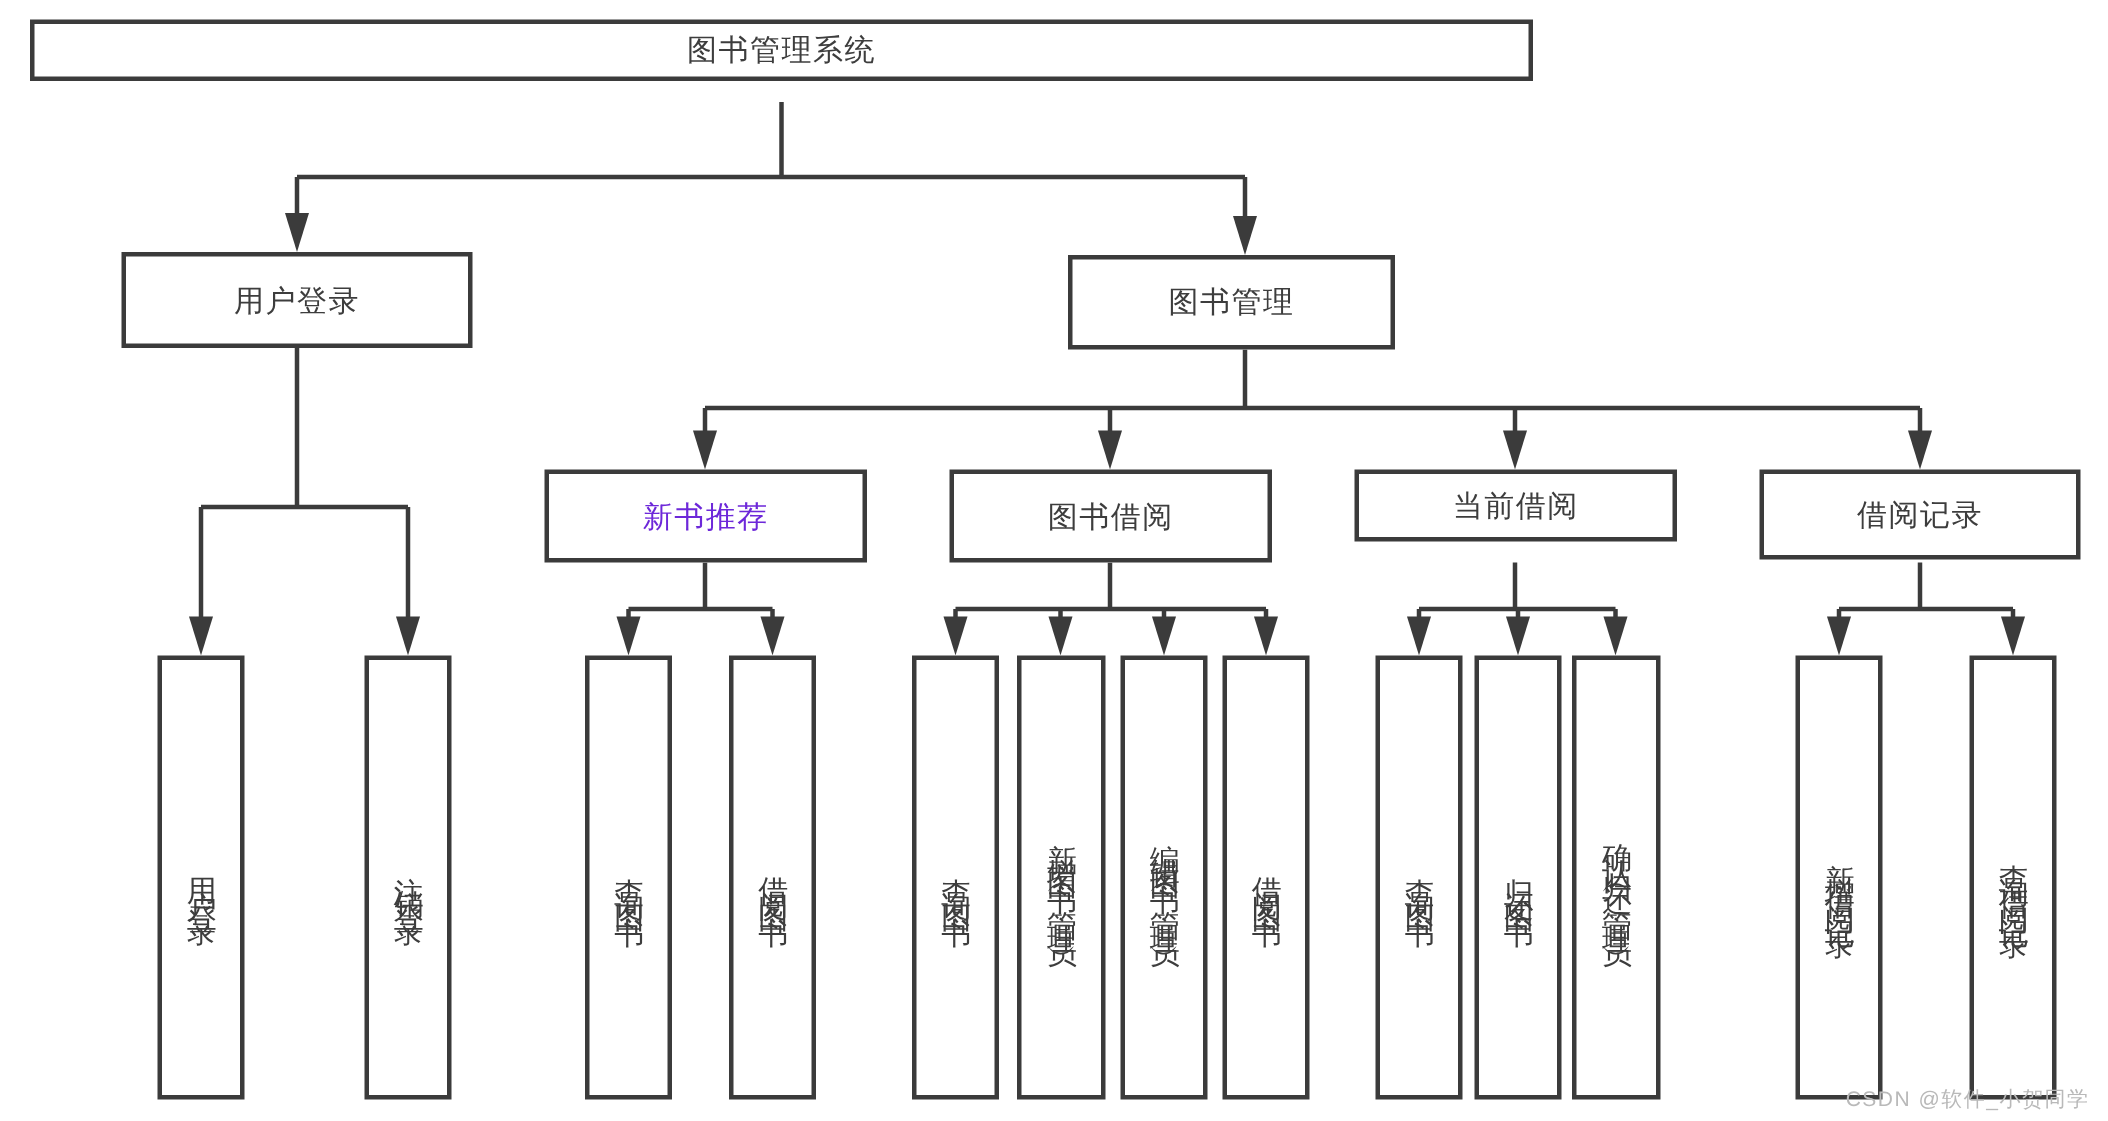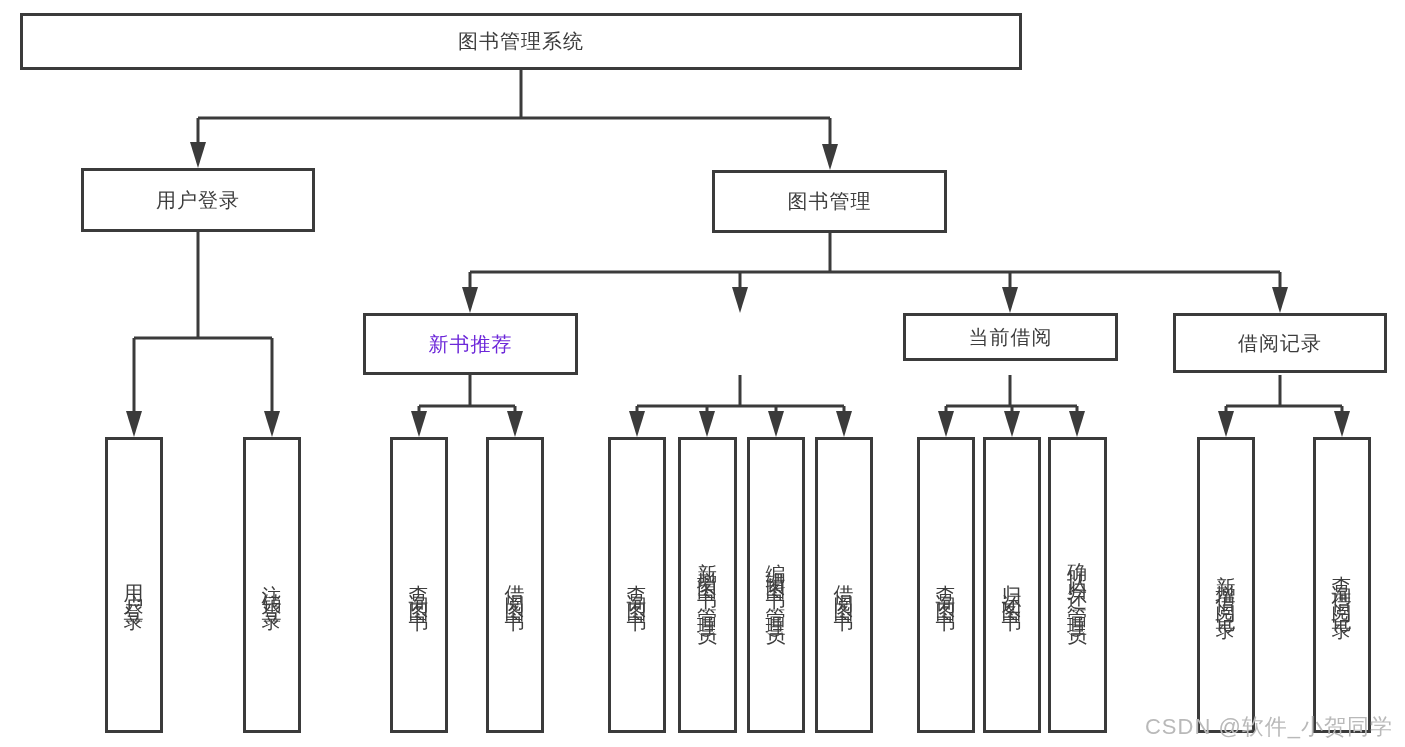--- a/index.html
+++ b/index.html
@@ -41,21 +41,21 @@
     text-orientation: mixed;
     font-size: 20px;
     letter-spacing: 9px;
     line-height: 1;
     padding-top: 4px;
   }
   .watermark {
     position: absolute;
     right: 12px;
     bottom: 5px;
-    font-size: 22px;
+    font-size: 14px;
     color: #b9b9b9;
     letter-spacing: 1px;
     white-space: nowrap;
   }
 </style>
 </head>
 <body>
 
 <div id="canvas">
 
@@ -107,26 +107,27 @@
       <line x1="1012" y1="406" x2="1012" y2="415" stroke="#3b3b3b" stroke-width="3"></line>
       <polygon points="1004,411 1020,411 1012,437" fill="#3b3b3b"></polygon>
       <line x1="1077" y1="406" x2="1077" y2="415" stroke="#3b3b3b" stroke-width="3"></line>
       <polygon points="1069,411 1085,411 1077,437" fill="#3b3b3b"></polygon>
       <line x1="1226" y1="406" x2="1226" y2="415" stroke="#3b3b3b" stroke-width="3"></line>
       <polygon points="1218,411 1234,411 1226,437" fill="#3b3b3b"></polygon>
       <line x1="1342" y1="406" x2="1342" y2="415" stroke="#3b3b3b" stroke-width="3"></line>
       <polygon points="1334,411 1350,411 1342,437" fill="#3b3b3b"></polygon>
     </svg>
 
-  <div class="node hbox" style="left: 20px; top: 13px; width: 1002px; height: 57px; border-color: rgb(59, 59, 59); color: rgb(61, 61, 61);">图书管理系统</div>
+  <div class="node hbox" style="left: 20px; top: 13px; width: 1002px; height: 41px; border-color: rgb(59, 59, 59); color: rgb(61, 61, 61);">图书管理系统</div>
 
   <div class="node hbox" style="left: 81px; top: 168px; width: 234px; height: 64px; border-color: rgb(59, 59, 59); color: rgb(61, 61, 61);">用户登录</div>
-  <div class="node hbox" style="left: 712px; top: 170px; width: 235px; height: 63px; border-color: rgb(59, 59, 59); color: rgb(61, 61, 61);">图书管理</div>
+  <div class="node hbox" style="left: 712px; top: 170px; width: 218px; height: 63px; border-color: rgb(59, 59, 59); color: rgb(61, 61, 61);">图书管理</div>
 
   <div class="node hbox" style="left: 363px; top: 313px; width: 215px; height: 62px; border-color: rgb(59, 59, 59); color: #6d28d9;">新书推荐</div>
+  <div class="node hbox" style="left: 633px; top: 313px; width: 215px; height: 62px; border-color: rgb(59, 59, 59); color: rgb(61, 61, 61);">图书借阅</div>
   <div class="node hbox" style="left: 903px; top: 313px; width: 215px; height: 48px; border-color: rgb(59, 59, 59); color: rgb(61, 61, 61);">当前借阅</div>
   <div class="node hbox" style="left: 1173px; top: 313px; width: 214px; height: 60px; border-color: rgb(59, 59, 59); color: rgb(61, 61, 61);">借阅记录</div>
 
   <div class="node vbox" style="left: 105px; top: 437px; width: 58px; height: 296px; border-color: rgb(59, 59, 59); color: rgb(61, 61, 61);">用户登录</div>
   <div class="node vbox" style="left: 243px; top: 437px; width: 58px; height: 296px; border-color: rgb(59, 59, 59); color: rgb(61, 61, 61);">注销登录</div>
 
   <div class="node vbox" style="left: 390px; top: 437px; width: 58px; height: 296px; border-color: rgb(59, 59, 59); color: rgb(61, 61, 61);">查询图书</div>
   <div class="node vbox" style="left: 486px; top: 437px; width: 58px; height: 296px; border-color: rgb(59, 59, 59); color: rgb(61, 61, 61);">借阅图书</div>
 
   <div class="node vbox" style="left: 608px; top: 437px; width: 58px; height: 296px; border-color: rgb(59, 59, 59); color: rgb(61, 61, 61);">查询图书</div>

